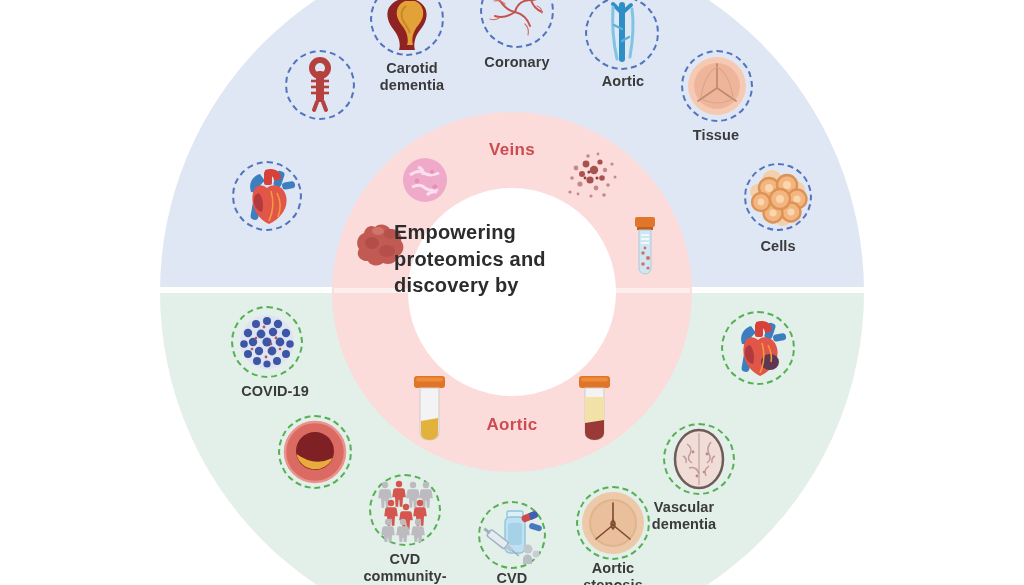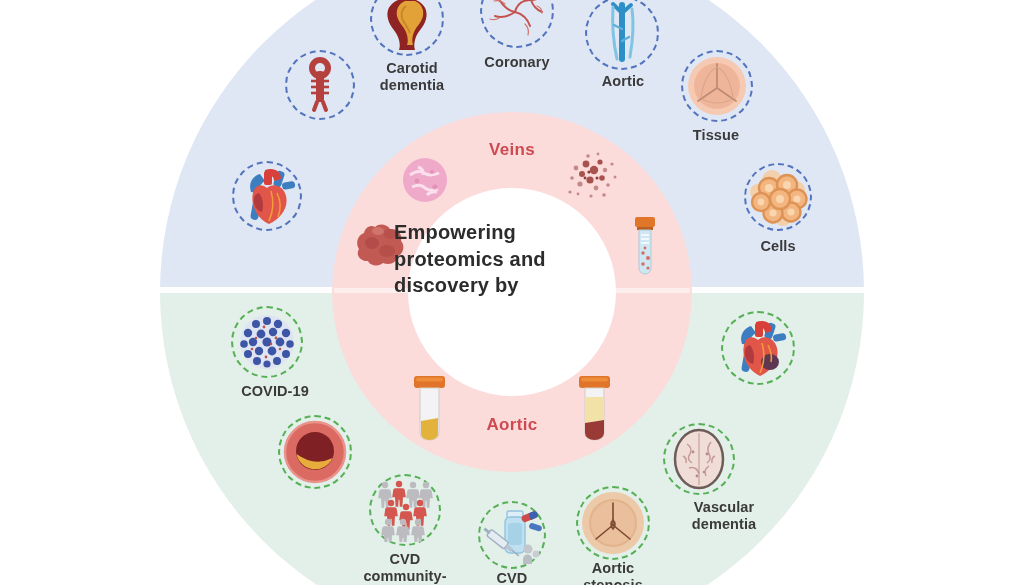--- a/index.html
+++ b/index.html
@@ -407,21 +407,21 @@
         <path d="M46 30 q-4 2 -3 7"></path>
       </g>
       <g fill="#b38a86">
         <circle cx="24" cy="26" r="1.4"></circle>
           <circle cx="38" cy="28" r="1.4"></circle>
           <circle cx="28" cy="50" r="1.4"></circle>
           <circle cx="35" cy="46" r="1.2"></circle>
       </g>
     </svg>
   </div>
-  <div class="item-label" style="left:724px;top:499px">Vascular
+  <div class="item-label" style="left:684px;top:499px">Vascular
 dementia</div>
 
   <div class="node green" style="left:721px;top:311px;width:74px;height:74px">
     <svg width="60" height="60" viewBox="0 0 60 60">
       <path d="M14 26 c-3 -9 2 -16 9 -18 l5 7 c-5 3 -7 7 -6 12 z" fill="#3d7ec0"></path>
       <rect x="38" y="5" width="8" height="16" rx="3" fill="#3d7ec0" transform="rotate(18 42 13)"></rect>
       <rect x="45" y="16" width="13" height="7" rx="3" fill="#3d7ec0" transform="rotate(-10 51 19)"></rect>
       <rect x="15" y="30" width="8" height="24" rx="4" fill="#3d7ec0" transform="rotate(10 19 42)"></rect>
       <path d="M28 4 c9 -3 16 1 16 9 l-7 2 c0 -5 -4 -7 -9 -5 z" fill="#d8413a"></path>
       <rect x="27" y="5" width="8" height="14" rx="2" fill="#d8413a"></rect>

